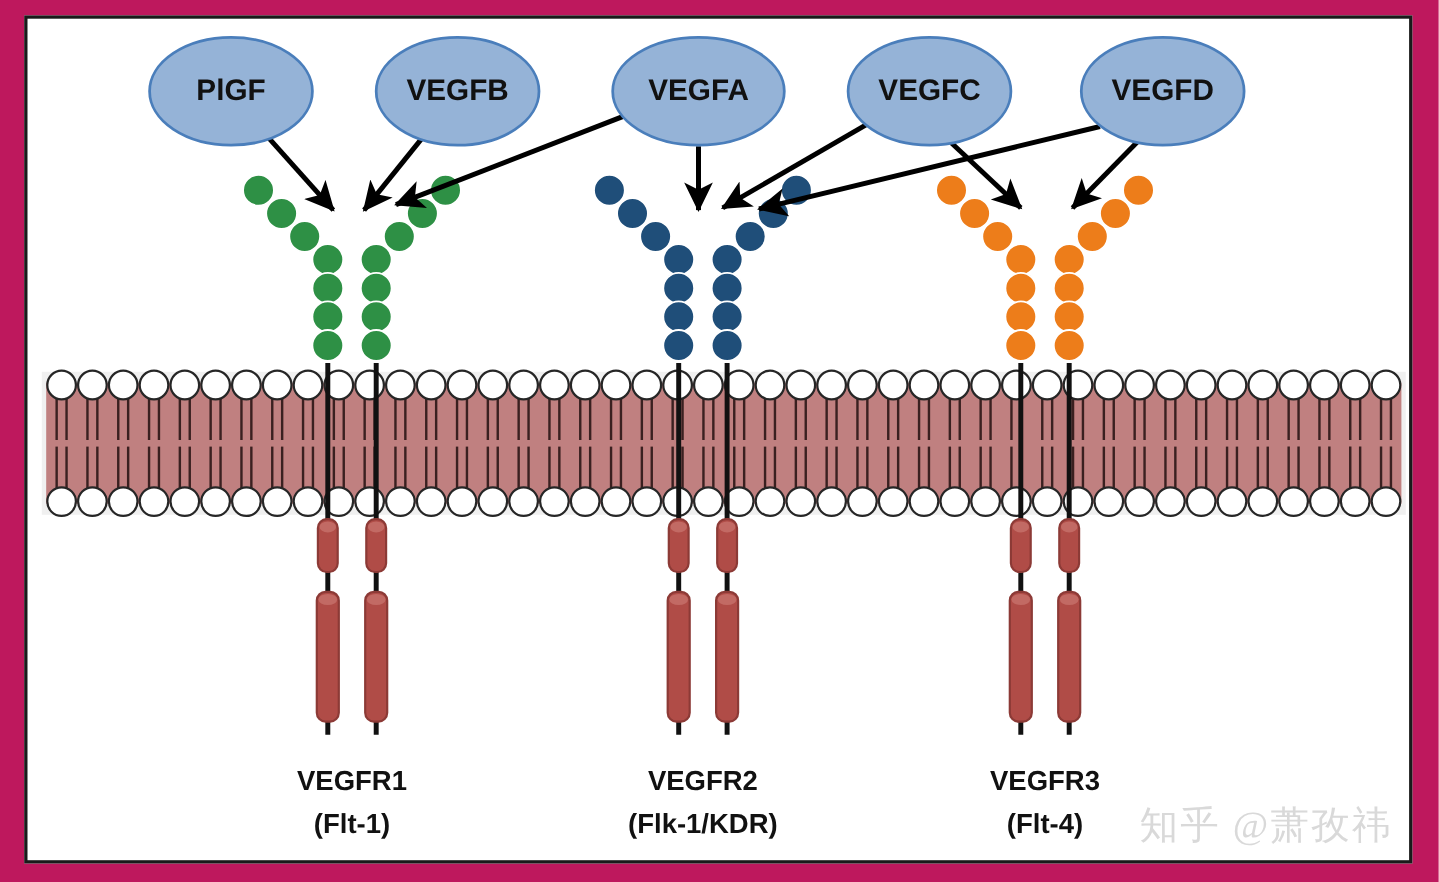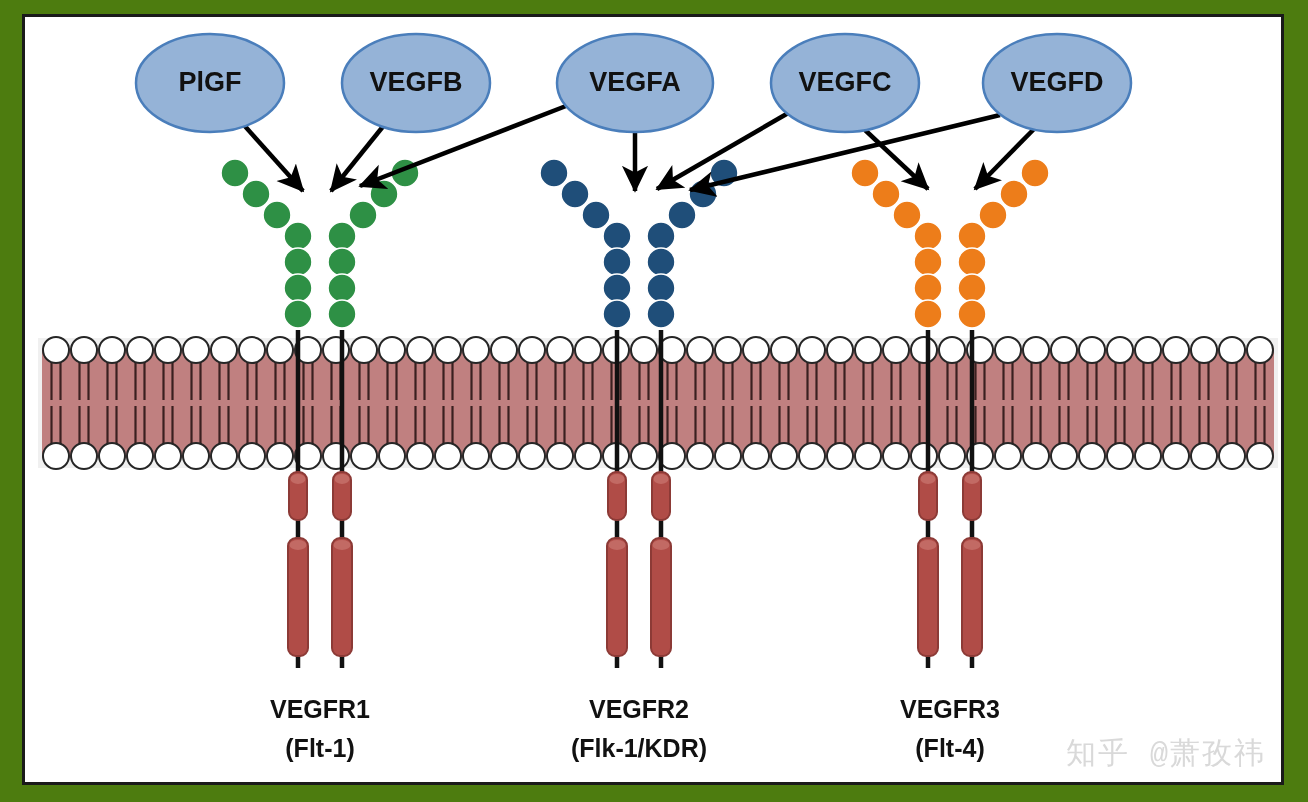--- a/index.html
+++ b/index.html
@@ -7,21 +7,21 @@
     padding: 0;
     background: #ffffff;
   }
   body {
     font-family: "Liberation Sans", sans-serif;
   }
   #stage {
     position: relative;
     width: 1308px;
     height: 802px;
-    background: #4d7c0f;
+    background: #be185d;
     overflow: hidden;
   }
   #frame {
     position: absolute;
     left: 22px;
     top: 14px;
     width: 1262px;
     height: 771px;
     border: 3px solid #1a1a1a;
     box-sizing: border-box;
@@ -47,22 +47,22 @@
     font-family: "Liberation Sans", sans-serif;
     font-weight: bold;
     font-size: 25px;
     fill: #111111;
     text-anchor: middle;
   }
   .watermark {
     position: absolute;
     right: 42px;
     bottom: 28px;
-    font-family: Liberation Mono, monospace;
-    font-size: 30px;
+    font-family: Liberation Serif, serif;
+    font-size: 35px;
     color: #d9d9d9;
     letter-spacing: 2px;
     white-space: nowrap;
     user-select: none;
     margin-left: 40px;
   }
 </style>
 </head>
 <body>
 

